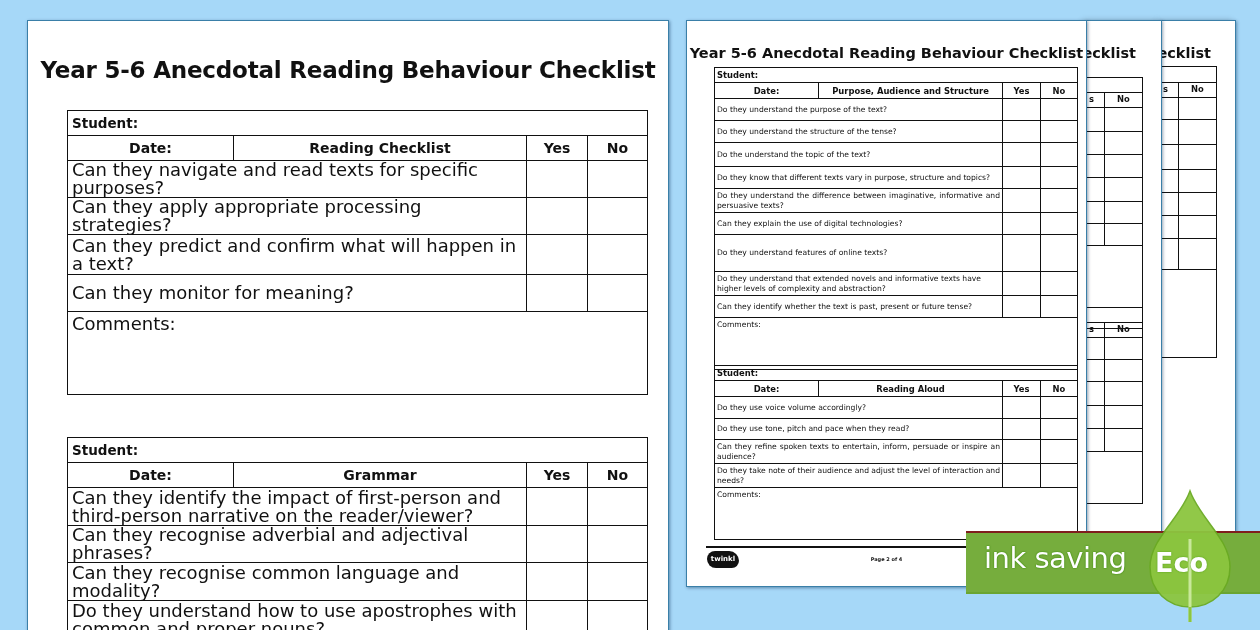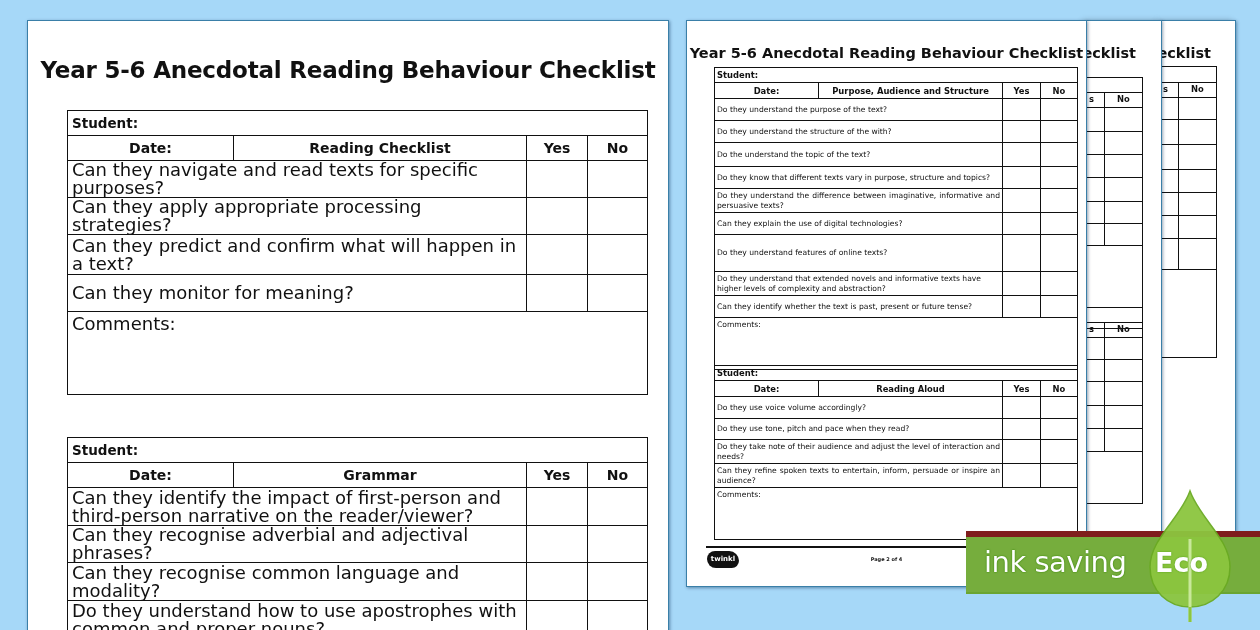--- a/index.html
+++ b/index.html
@@ -38,21 +38,21 @@
   #page-mid { left: 1086px; top: 20px; width: 76px; height: 567px; z-index: 2; }
   #page-back { left: 1160px; top: 20px; width: 76px; height: 567px; z-index: 1; }
   .back .title-frag { position: absolute; right: 24px; top: 24px; font-size: 14.5px; font-weight: bold; }
   #page-mid .title-frag { right: 25px; }
   .frag-box { position: absolute; border: 1px solid #111; }
   .frag-line { position: absolute; border-top: 1px solid #111; }
   .frag-vline { position: absolute; border-left: 1px solid #111; }
   .frag-label { position: absolute; font-size: 8.4px; font-weight: bold; }
 
   
-  #eco-banner { position: absolute; left: 966px; top: 531px; width: 294px; height: 63px; background: #76ad3d; border-top: 6px solid #7f1d1d; border-bottom: 2px solid #6aa532; z-index: 5; }
+  #eco-banner { position: absolute; left: 966px; top: 531px; width: 294px; height: 63px; background: #76ad3d; border-top: 2px solid #7f1d1d; border-bottom: 2px solid #6aa532; z-index: 5; }
   #eco-banner .ink { position: absolute; left: 18px; top: 8px; font-size: 29px; color: #fff; letter-spacing: -0.5px; font-family: "DejaVu Sans", sans-serif; text-shadow: 0 0 2px #3f8a0d, 0 0 1px #3f8a0d; }
   #eco-leaf { position: absolute; left: 1146px; top: 489px; width: 88px; height: 135px; z-index: 6; }
   #eco-leaf .eco { position: absolute; left: 9px; top: 58px; font-size: 27px; font-weight: bold; color: #fff; text-shadow: 0 0 2px #4d9a16; }
 </style>
 </head>
 <body>
 
 <div class="page" id="page-left">
   <div class="title">Year 5-6 Anecdotal Reading Behaviour Checklist</div>
 
@@ -204,21 +204,21 @@
       <td>Purpose, Audience and Structure</td>
       <td>Yes</td>
       <td>No</td>
     </tr>
     <tr style="height:22px">
           <td colspan="2">Do they understand the purpose of the text?</td>
           <td></td>
           <td></td>
         </tr>
     <tr style="height:22px">
-          <td colspan="2">Do they understand the structure of the with?</td>
+          <td colspan="2">Do they understand the structure of the tense?</td>
           <td></td>
           <td></td>
         </tr>
     <tr style="height:24px">
           <td colspan="2">Do the understand the topic of the text?</td>
           <td></td>
           <td></td>
         </tr>
     <tr style="height:22px">
           <td colspan="2">Do they know that different texts vary in purpose, structure and topics?</td>
@@ -277,26 +277,26 @@
           <td colspan="2">Do they use voice volume accordingly?</td>
           <td></td>
           <td></td>
         </tr>
     <tr style="height:21px">
           <td colspan="2">Do they use tone, pitch and pace when they read?</td>
           <td></td>
           <td></td>
         </tr>
     <tr style="height:24px">
+          <td colspan="2" style="text-align:justify">Can they refine spoken texts to entertain, inform, persuade or inspire an audience?</td>
+          <td></td>
+          <td></td>
+        </tr>
+    <tr style="height:24px">
           <td colspan="2" style="text-align:justify">Do they take note of their audience and adjust the level of interaction and needs?</td>
-          <td></td>
-          <td></td>
-        </tr>
-    <tr style="height:24px">
-          <td colspan="2" style="text-align:justify">Can they refine spoken texts to entertain, inform, persuade or inspire an audience?</td>
           <td></td>
           <td></td>
         </tr>
     <tr style="height:52px">
           <td colspan="4" class="comments">Comments:</td>
         </tr>
   </tbody>
     </table>
 
   <div class="footer-rule"></div>

